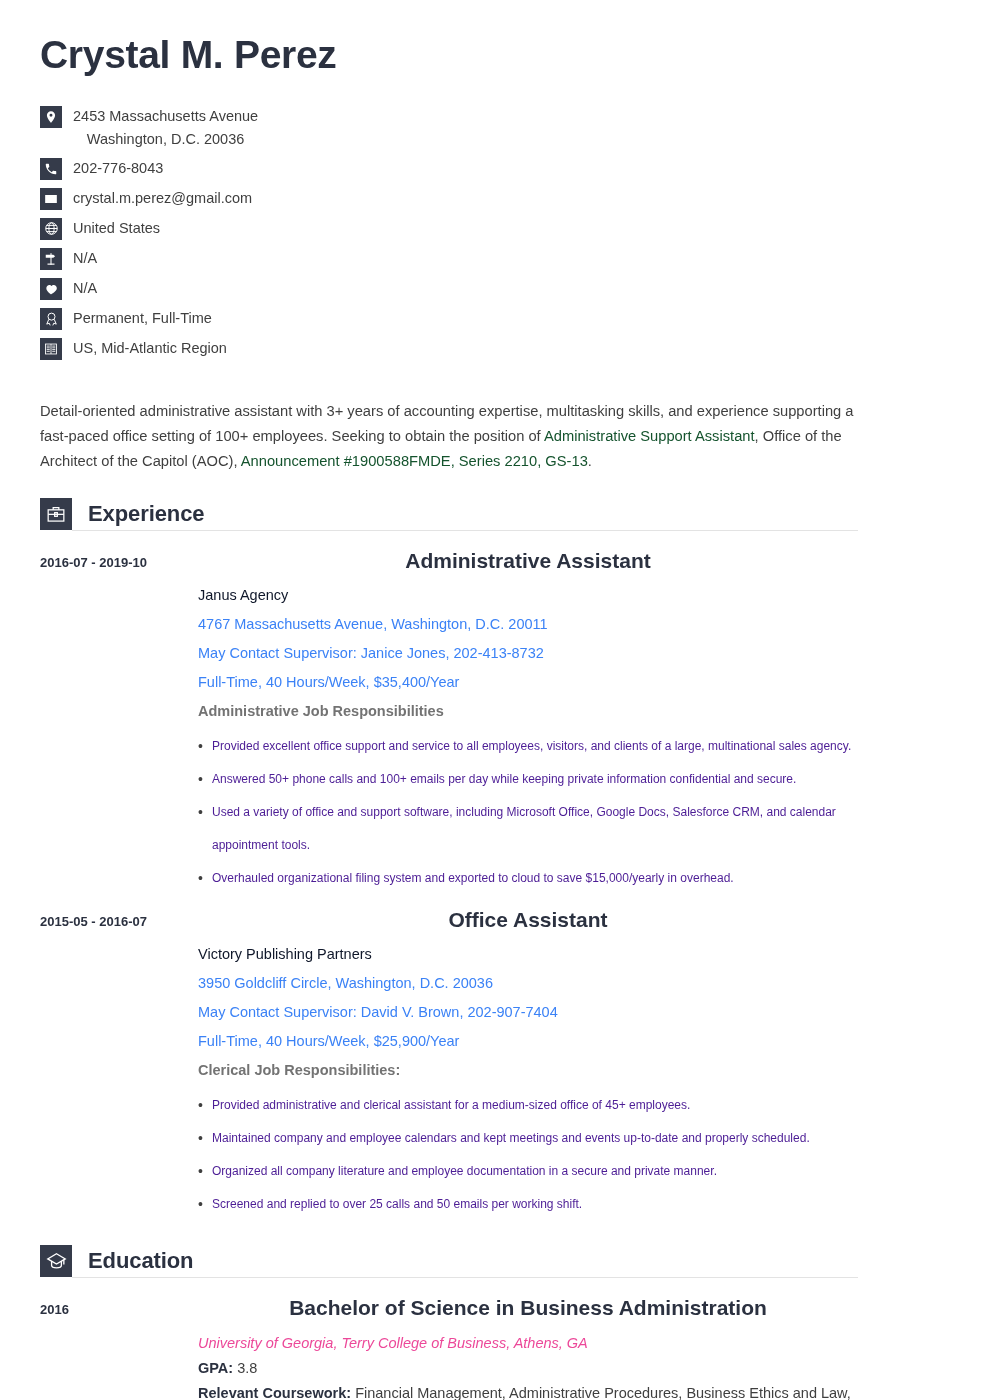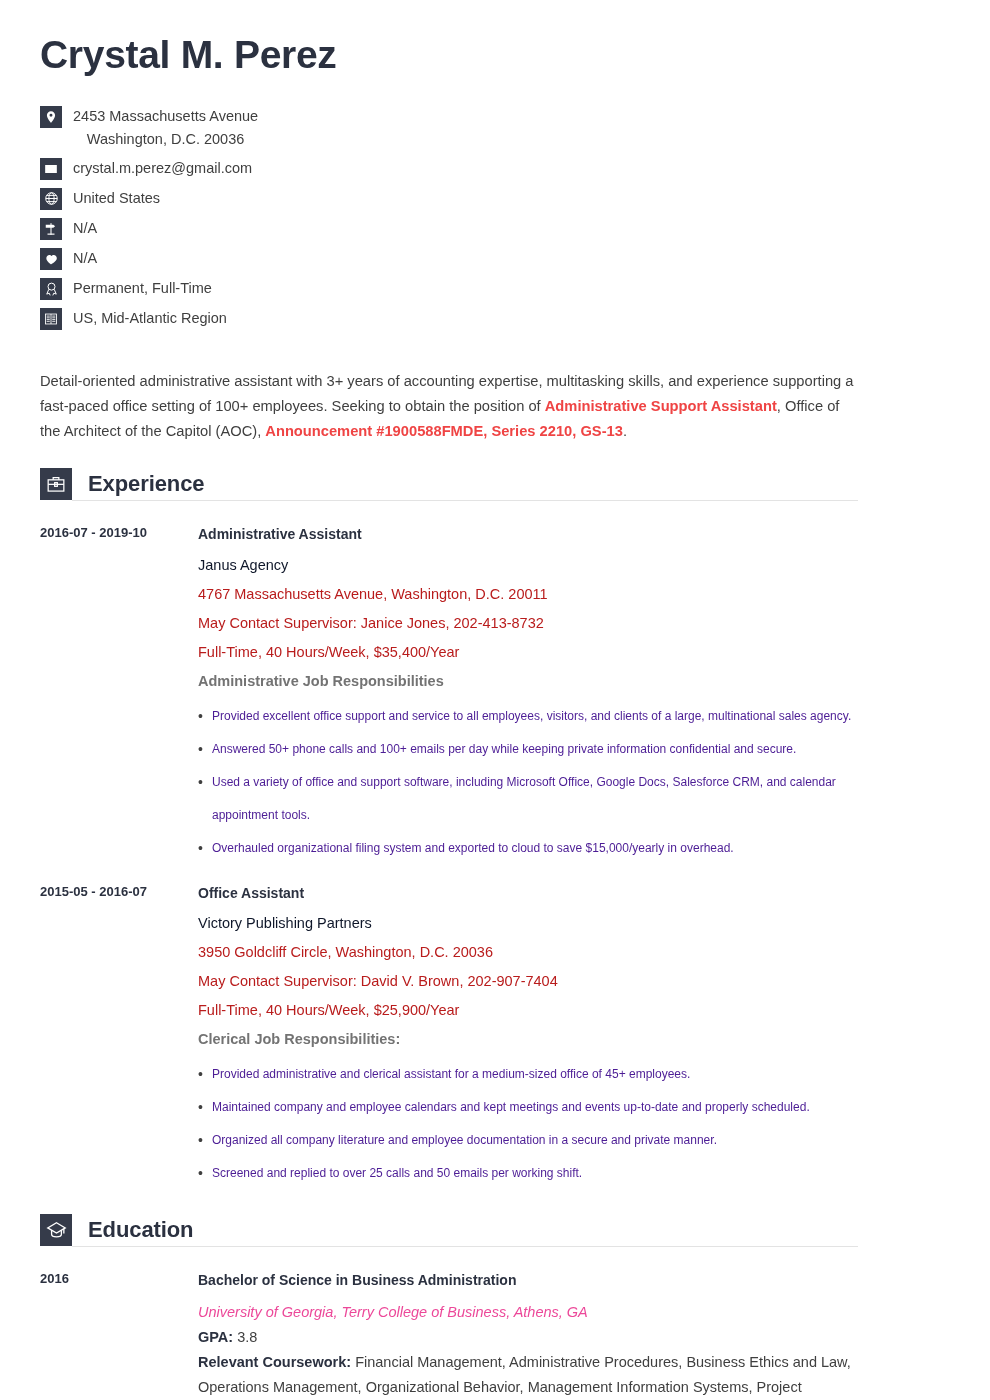--- a/index.html
+++ b/index.html
@@ -61,21 +61,21 @@
   .contact-text .second-line { display: block; }
 
   
   .summary {
     margin-top: 38px;
     font-size: 14.7px;
     line-height: 25px;
     color: #3f3f3f;
     text-align: left;
   }
-  .summary b { color: #ef4444; font-weight: bold; }
+  .summary b { color: #14532d; font-weight: normal; }
 
   
   .section { margin-top: 24px; }
   .section-head {
     display: flex;
     align-items: center;
     position: relative;
     margin-bottom: 18px;
   }
   .section-icon {
@@ -112,35 +112,36 @@
   .entry-date {
     flex: 0 0 158px;
     font-size: 13px;
     font-weight: bold;
     color: #2b3140;
     padding-top: 5px;
     line-height: 19px;
   }
   .entry-body { flex: 1 1 auto; }
   .entry-title {
-    font-size: 14px;
+    font-size: 21px;
     font-weight: bold;
     color: #2b3140;
-    margin: 8px 0 11px 0;
+    margin: 0 0 11px 0;
     line-height: 1.2;
+    text-align: center;
   }
   .entry-org {
     font-size: 14.5px;
     color: #0f172a;
     margin-bottom: 7px;
     line-height: 22px;
   }
   .entry-line {
     font-size: 14.5px;
-    color: #b91c1c;
+    color: #3b82f6;
     margin-bottom: 7px;
     line-height: 22px;
   }
   .entry-subhead {
     font-size: 14.5px;
     font-weight: bold;
     color: #737373;
     margin-bottom: 8px;
     line-height: 22px;
   }
@@ -191,20 +192,28 @@
 
     <div class="contact-row">
       <span class="contact-icon">
         <svg width="14" height="14" viewBox="0 0 24 24">
             <path fill="#ffffff" d="M12 2C8.1 2 5 5.1 5 9c0 5.2 7 13 7 13s7-7.8 7-13c0-3.9-3.1-7-7-7zm0 9.5A2.5 2.5 0 1 1 12 6.5a2.5 2.5 0 0 1 0 5z"></path>
           </svg>
       </span>
       <span class="contact-text"><span>2453 Massachusetts Avenue</span><span class="second-line">Washington, D.C. 20036</span></span>
     </div>
 
+    <div class="contact-row">
+      <span class="contact-icon">
+        <svg width="14" height="14" viewBox="0 0 24 24">
+            <path fill="#ffffff" d="M6.6 10.8c1.4 2.8 3.8 5.1 6.6 6.6l2.2-2.2c.3-.3.7-.4 1-.2 1.2.4 2.4.6 3.6.6.6 0 1 .4 1 1V20c0 .6-.4 1-1 1C10.6 21 3 13.4 3 4c0-.6.4-1 1-1h3.5c.6 0 1 .4 1 1 0 1.3.2 2.5.6 3.6.1.3 0 .7-.2 1l-2.3 2.2z"></path>
+          </svg>
+      </span>
+      <span class="contact-text">202-776-8043</span>
+    </div>
 
     <div class="contact-row">
       <span class="contact-icon">
         <svg width="14" height="14" viewBox="0 0 24 24">
             <path fill="#ffffff" d="M2 5h20v14H2V5zm10 7.2L3.6 6.6h16.8L12 12.2zM3.5 8.2l8.5 5.6 8.5-5.6v9.3h-17V8.2z"></path>
           </svg>
       </span>
       <span class="contact-text">crystal.m.perez@gmail.com</span>
     </div>
 

